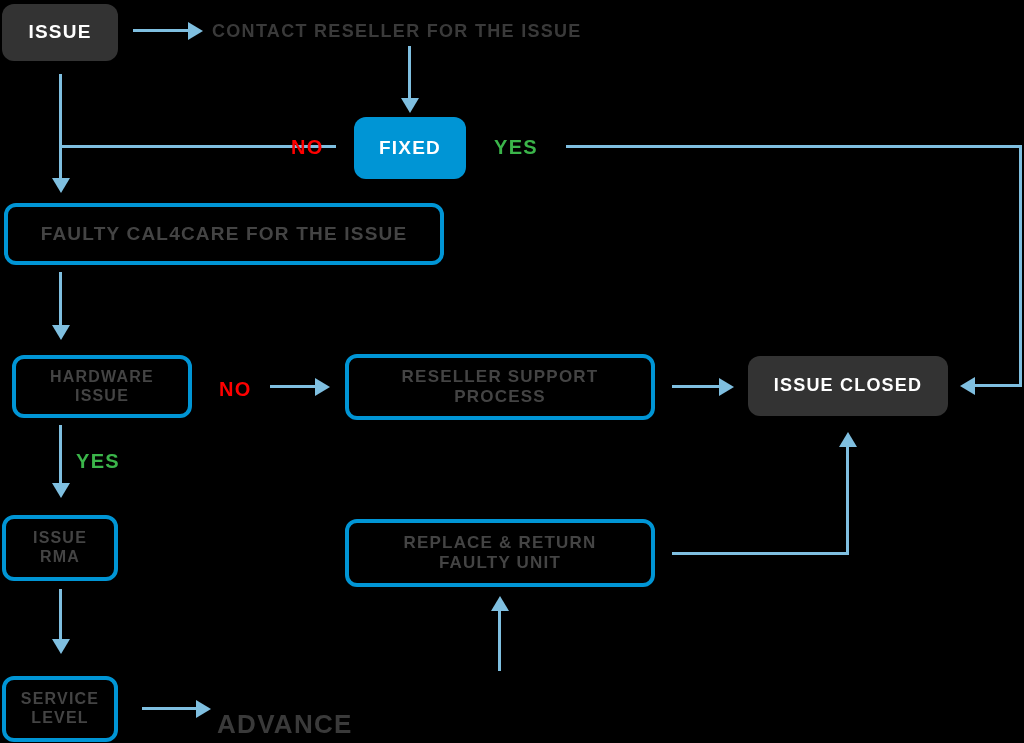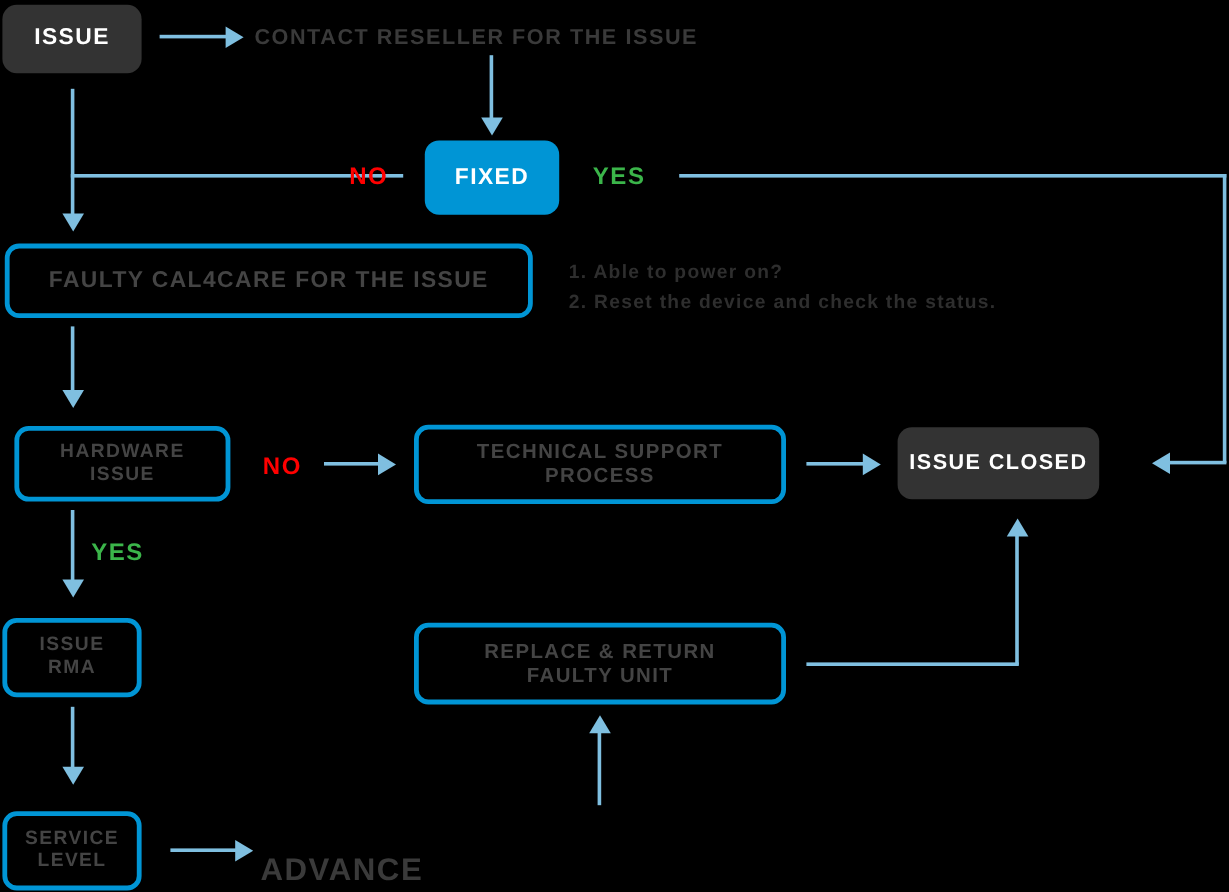--- a/index.html
+++ b/index.html
@@ -126,44 +126,42 @@
   <div class="label green" style="left:494px; top:134px; font-size:20px;">YES</div>
   <div class="line" style="left:566px; top:145px; width:456px; height:3px;"></div>
   <div class="line" style="left:1019px; top:145px; width:3px; height:241px;"></div>
   <div class="line" style="left:975px; top:384px; width:47px; height:3px;"></div>
   <div class="arrow left" style="left:960px; top:377px;"></div>
 
   <div class="node outline" style="left:4px; top:203px; width:440px; height:62px; font-size:19px;">
     <span>FAULTY CAL4CARE FOR THE ISSUE</span>
   </div>
 
-  <div class="note" style="left:474px; top:216px; font-size:16px;">1. Able to power on?
-2. Reset the device and check the status.</div>
 
   <div class="line" style="left:59px; top:272px; width:3px; height:58px;"></div>
   <div class="arrow down" style="left:52px; top:325px;"></div>
 
   <div class="node outline" style="left:12px; top:355px; width:180px; height:63px; font-size:16px; flex-direction:column;">
     <span>HARDWARE</span>
     <span>ISSUE</span>
   </div>
 
   <div class="label red" style="left:219px; top:376px; font-size:20px;">NO</div>
   <div class="line" style="left:270px; top:385px; width:47px; height:3px;"></div>
   <div class="arrow right" style="left:315px; top:378px;"></div>
 
   <div class="node outline" style="left:345px; top:354px; width:310px; height:66px; font-size:17px; flex-direction:column;">
-    <span>TECHNICAL SUPPORT</span>
+    <span>RESELLER SUPPORT</span>
     <span>PROCESS</span>
   </div>
 
   <div class="line" style="left:672px; top:385px; width:50px; height:3px;"></div>
   <div class="arrow right" style="left:719px; top:378px;"></div>
 
-  <div class="node solid-dark" style="left:748px; top:356px; width:168px; height:60px; font-size:18px;">
+  <div class="node solid-dark" style="left:748px; top:356px; width:200px; height:60px; font-size:18px;">
     <span>ISSUE CLOSED</span>
   </div>
 
   <div class="label green" style="left:76px; top:448px; font-size:20px;">YES</div>
   <div class="line" style="left:59px; top:425px; width:3px; height:62px;"></div>
   <div class="arrow down" style="left:52px; top:483px;"></div>
 
   <div class="node outline" style="left:2px; top:515px; width:116px; height:66px; font-size:16px; flex-direction:column;">
     <span>ISSUE</span>
     <span>RMA</span>

